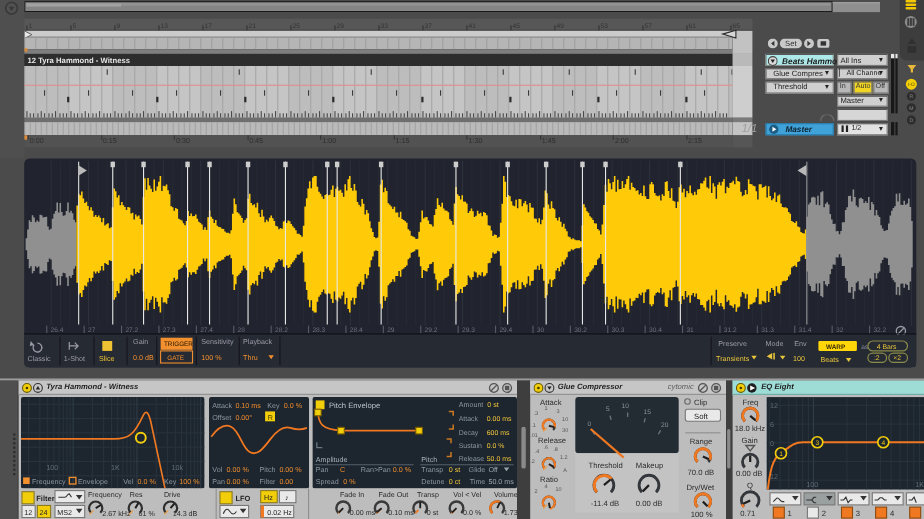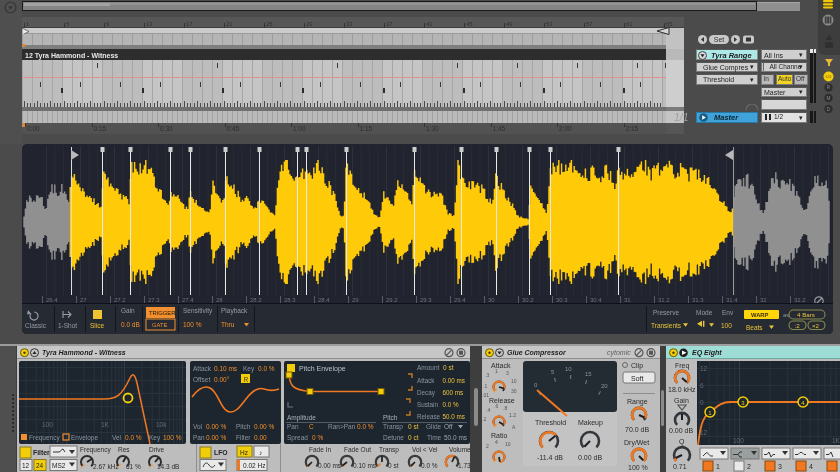--- a/index.html
+++ b/index.html
@@ -650,21 +650,21 @@
       <circle cx="37.5" cy="4.5" r="4.5" fill="#c9c9c9"></circle>
       <path d="M36 2 L39 4.5 L36 7 Z" fill="#333"></path>
       <rect x="45" y="0.5" width="11" height="8" rx="2" fill="#c9c9c9"></rect>
       <rect x="48" y="2.5" width="5" height="4" fill="#333"></rect>
     </svg>
     <div style="position:absolute;left:696px;top:49px;width:62px;height:11px;background:#ade9e9;border:1px solid #8a8a8a;border-top-color:#565656;"></div>
     <svg style="position:absolute;left:698px;top:50.5px" width="9" height="9">
       <circle cx="4.5" cy="4.5" r="4" fill="#d8d8d8" stroke="#444" stroke-width="1"></circle>
       <path d="M2.5 3.2 L6.5 3.2 L4.5 6.2 Z" fill="#222"></path>
     </svg>
-    <div style="position:absolute;left:711px;top:51.5px;font-size:7.5px;color:#1c1c1c;font-weight:bold;font-style:italic;white-space:nowrap;line-height:1;">Tyra Range</div>
+    <div style="position:absolute;left:711px;top:51.5px;font-size:7.5px;color:#1c1c1c;font-weight:bold;font-style:italic;white-space:nowrap;line-height:1;">Beats Hammo</div>
     <div style="position:absolute;left:761px;top:49px;width:46px;height:11px;background:#cfcfcf;border:1px solid #7a7a7a;border-top-color:#565656;"></div>
     <div style="position:absolute;left:764px;top:51.5px;font-size:7px;color:#222;font-weight:normal;white-space:nowrap;line-height:1;">All Ins</div>
     <div style="position:absolute;left:799px;top:51px;font-size:7px;color:#222;font-weight:normal;white-space:nowrap;line-height:1;">▾</div>
     <div style="position:absolute;left:696px;top:61.5px;width:62px;height:10.5px;background:#cfcfcf;border:1px solid #7a7a7a;border-top-color:#565656;"></div>
     <div style="position:absolute;left:703px;top:63.5px;font-size:7px;color:#222;font-weight:normal;white-space:nowrap;line-height:1;">Glue Compres</div>
     <div style="position:absolute;left:750px;top:63px;font-size:7px;color:#222;font-weight:normal;white-space:nowrap;line-height:1;">▾</div>
     <div style="position:absolute;left:761px;top:61.5px;width:46px;height:10.5px;background:#cfcfcf;border:1px solid #7a7a7a;border-top-color:#565656;"></div>
     <div style="position:absolute;left:763px;top:64px;font-size:6.5px;color:#222;font-weight:normal;white-space:nowrap;line-height:1;">▏ All Channe</div>
     <div style="position:absolute;left:799px;top:63px;font-size:7px;color:#222;font-weight:normal;white-space:nowrap;line-height:1;">▾</div>
     <div style="position:absolute;left:696px;top:74px;width:62px;height:10.5px;background:#cfcfcf;border:1px solid #7a7a7a;border-top-color:#565656;"></div>

